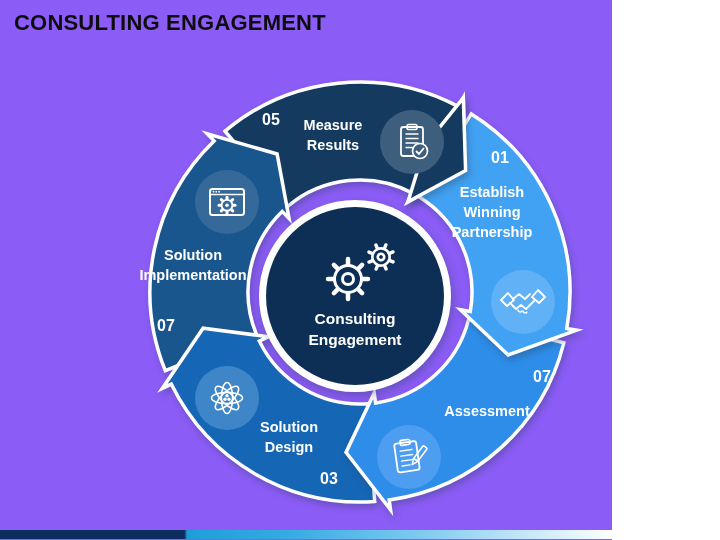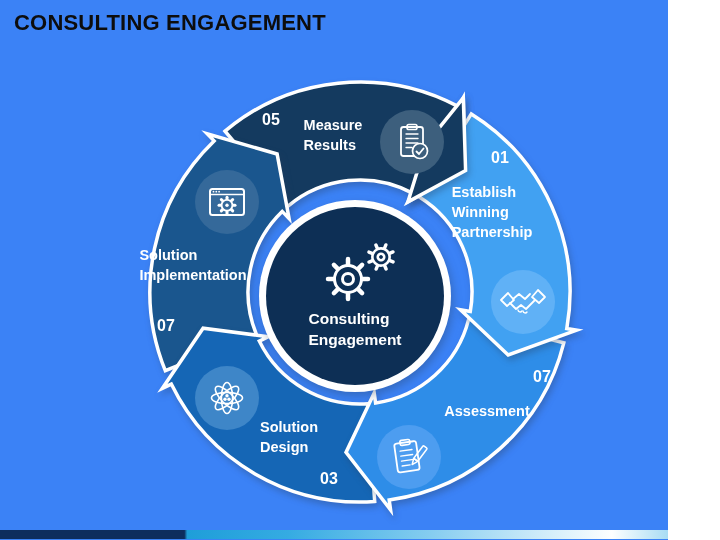--- a/index.html
+++ b/index.html
@@ -1,37 +1,37 @@
 <!DOCTYPE html>
 <html><head>
 <meta charset="utf-8">
 <style>
   html,body{margin:0;padding:0;}
   .slide{
     position:relative;
-    width:668px;height:540px;
-    background:#3b82f6;
+    width:612px;height:540px;
+    background:#8b5cf6;
     overflow:hidden;
     font-family:"Liberation Sans", sans-serif;
   }
   .title{
     position:absolute;left:14px;top:10px;
     font-size:22px;font-weight:700;color:#0d0d0d;
     letter-spacing:.2px;
   }
   .subtitle{
     position:absolute;left:14px;top:42px;
     font-size:17px;font-weight:400;color:#111;
   }
   .diagram-svg{position:absolute;left:0;top:0;}
   .seg{stroke:#ffffff;stroke-width:3.5;filter:drop-shadow(2px 4px 3px rgba(40,60,90,.33));}
   .badge{filter:none;}
   .ring{filter:drop-shadow(2px 4px 4px rgba(40,60,90,.35));}
   .ico{stroke:#ffffff;fill:none;stroke-linecap:round;stroke-linejoin:round;}
-  .txt{position:absolute;transform:translate(-50%,-50%);color:#ffffff;z-index:5;}
+  .txt{position:absolute;transform:translate(-50%,-50%);color:#ffffff;text-align:center;z-index:5;}
   .num{font-size:16px;font-weight:700;}
   .lbl{font-size:14.5px;font-weight:600;line-height:20px;white-space:pre-line;}
   .center-lbl{font-size:15.5px;font-weight:700;line-height:21px;white-space:pre-line;}
   .footer-bar{
     position:absolute;left:0;top:530px;width:720px;height:9px;
     background:linear-gradient(90deg,
       #0d2d5e 0%, #0d2d5e 25.6%,
       #1e9ed9 26%, #35abe2 40%,
       #86cdf0 60%, #fdffff 85%, #58bbe9 100%);
   }

